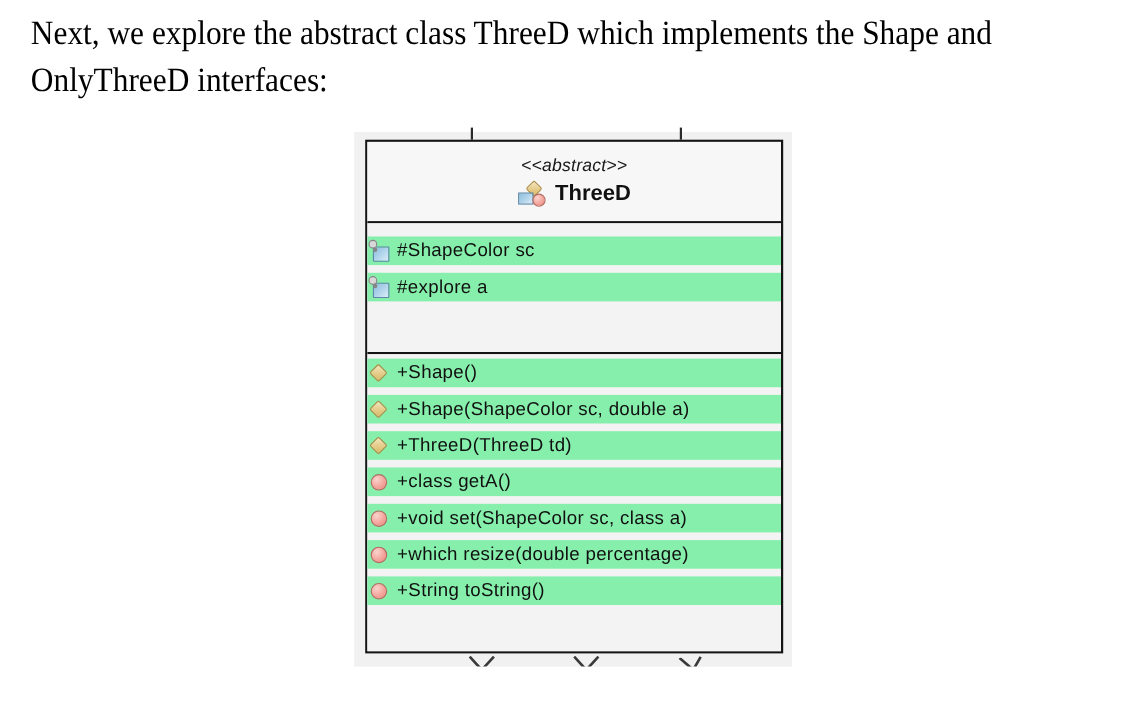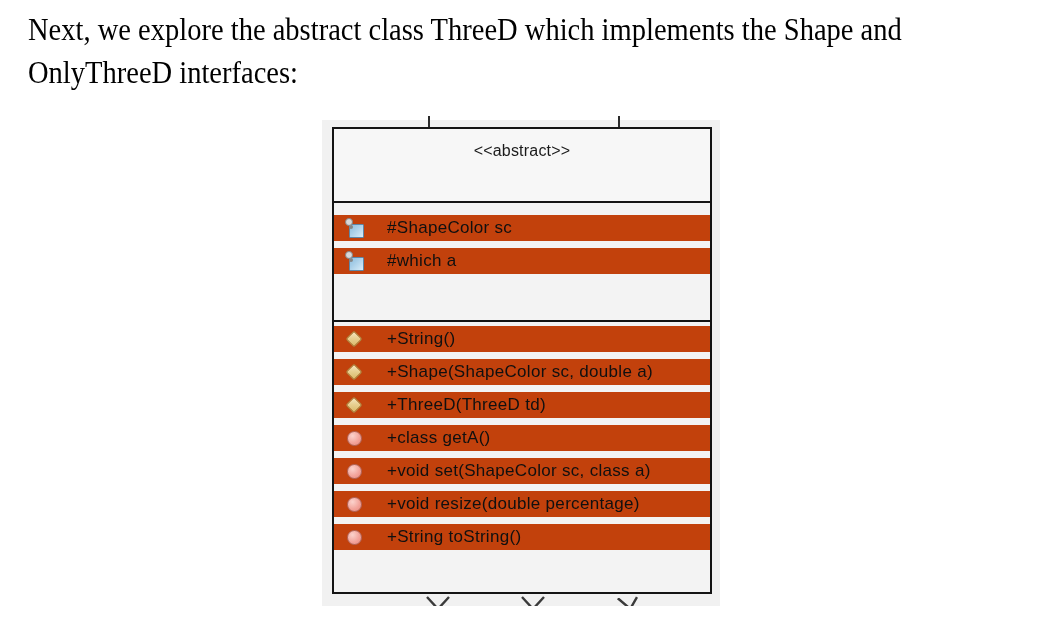--- a/index.html
+++ b/index.html
@@ -19,29 +19,29 @@
   .stub { position:absolute; width:2px; height:21px; top:-4px; background:#2a2a2a; }
   .stub1 { left:106px; }
   .stub2 { left:296px; }
 
   .classbox { position:absolute; left:10px; top:7px; width:380px; height:467px;
               border:2px solid #141414; background:#f5f5f5; }
 
   .sec { width:100%; }
   .header { height:74px; border-bottom:2px solid #141414; background:#f7f7f7;
             text-align:center; padding-top:13px; }
-  .stereotype { font-size:16px; color:#1a1a1a; letter-spacing:0.2px; }
+  .stereotype { font-size:16px; font-style:italic; color:#1a1a1a; letter-spacing:0.2px; }
   .namerow { margin-top:5px; display:flex; align-items:center; justify-content:center; gap:7px; }
   .classname { font-size:20px; font-weight:bold; color:#111; }
 
   .fields { height:119px; border-bottom:2px solid #141414; background:#f3f3f3; padding-top:12px; }
   .methods { height:270px; background:#f3f3f3; padding-top:4px; }
 
   .row { display:flex; align-items:center; height:26px; margin-bottom:7px;
-         padding-left:10px; background:#c2410c;gap:16px; }
+         background:#86efac; }
   .rowtext { font-size:17px; color:#101010; margin-left:7px; letter-spacing:0.3px; }
 
   
   .glyph { position:relative; width:20px; height:20px; flex:0 0 20px; display:inline-block; }
 
   .glyph[data-icon="constructor-icon"]::before {
     content:""; position:absolute; left:4px; top:4px; width:10px; height:10px;
     background:linear-gradient(135deg,#f4e7c2 0%,#e8d092 45%,#d8b968 100%);
     border:1px solid #ad8c45; border-radius:2px; transform:rotate(45deg);
   }
@@ -92,57 +92,65 @@
 
   <div class="panel">
 
     <div class="stub stub1"></div>
     <div class="stub stub2"></div>
 
     <div class="classbox">
 
       <div class="sec header">
         <div class="stereotype">&lt;&lt;abstract&gt;&gt;</div>
+        <div class="namerow">
+          <span class="class-icon">
+            <span class="ci-diamond"></span>
+            <span class="ci-square"></span>
+            <span class="ci-circle"></span>
+          </span>
+          <span class="classname">ThreeD</span>
+        </div>
       </div>
 
       <div class="sec fields">
         <div class="row">
           <span class="glyph" data-icon="protected-field-icon"></span>
           <span class="rowtext">#ShapeColor sc</span>
         </div>
         <div class="row">
           <span class="glyph" data-icon="protected-field-icon"></span>
-          <span class="rowtext">#which a</span>
+          <span class="rowtext">#explore a</span>
         </div>
       </div>
 
       <div class="sec methods">
         <div class="row">
           <span class="glyph" data-icon="constructor-icon"></span>
-          <span class="rowtext">+String()</span>
+          <span class="rowtext">+Shape()</span>
         </div>
         <div class="row">
           <span class="glyph" data-icon="constructor-icon"></span>
           <span class="rowtext">+Shape(ShapeColor sc, double a)</span>
         </div>
         <div class="row">
           <span class="glyph" data-icon="constructor-icon"></span>
           <span class="rowtext">+ThreeD(ThreeD td)</span>
         </div>
         <div class="row">
           <span class="glyph" data-icon="method-icon"></span>
           <span class="rowtext">+class getA()</span>
         </div>
         <div class="row">
           <span class="glyph" data-icon="method-icon"></span>
           <span class="rowtext">+void set(ShapeColor sc, class a)</span>
         </div>
         <div class="row">
           <span class="glyph" data-icon="method-icon"></span>
-          <span class="rowtext">+void resize(double percentage)</span>
+          <span class="rowtext">+which resize(double percentage)</span>
         </div>
         <div class="row">
           <span class="glyph" data-icon="method-icon"></span>
           <span class="rowtext">+String toString()</span>
         </div>
       </div>
 
     </div>
 
     <div class="ah ah1">

